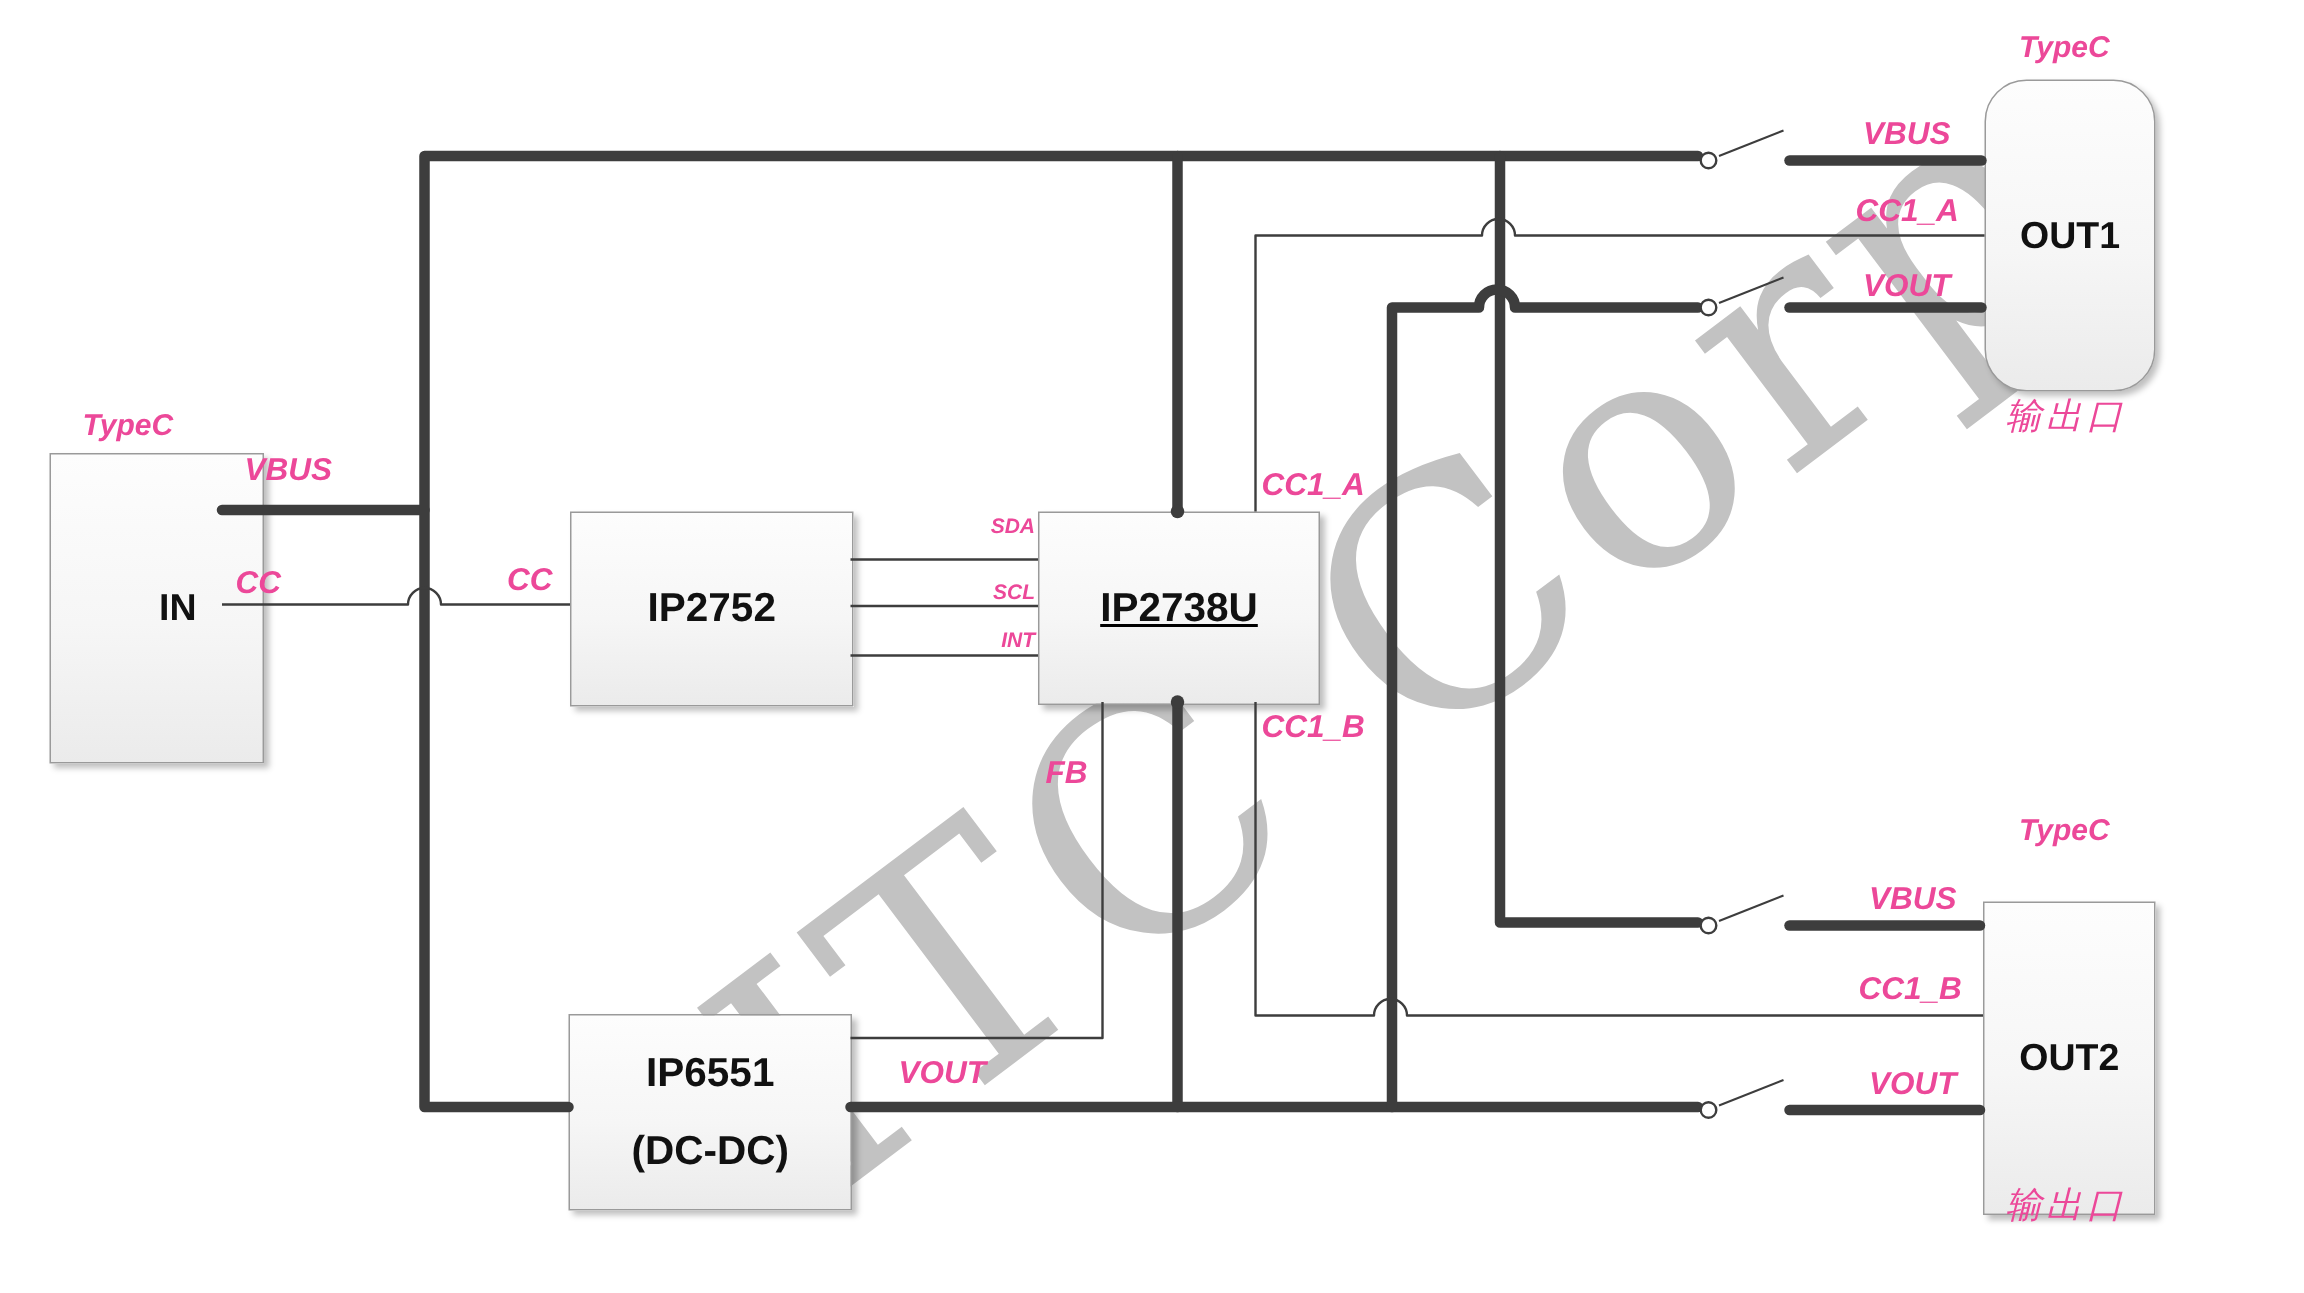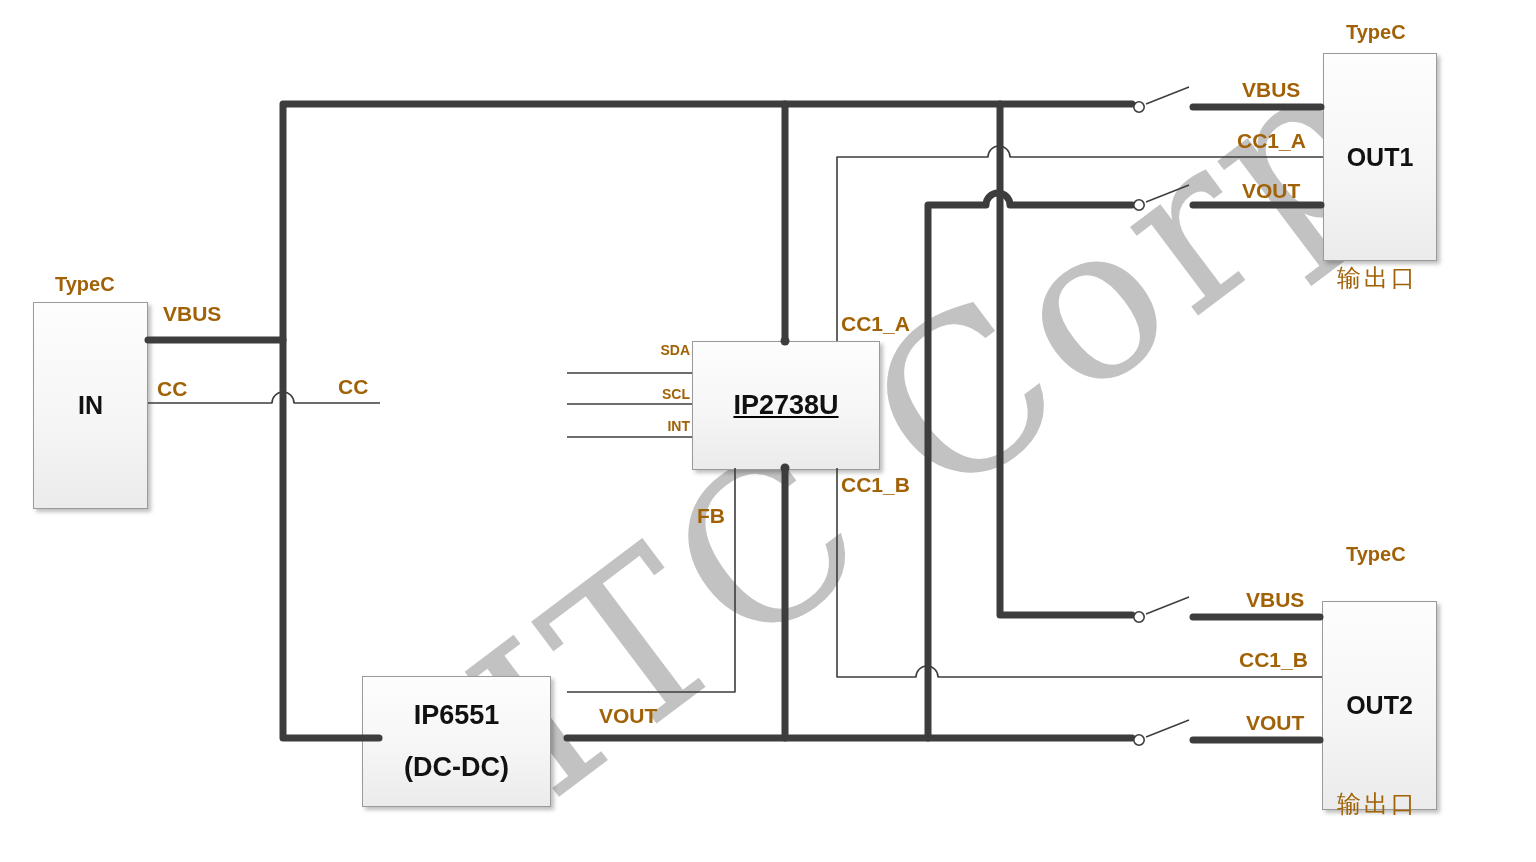--- a/index.html
+++ b/index.html
@@ -17,48 +17,51 @@
   }
   
   .box{
     position:absolute;z-index:1;
     background:linear-gradient(180deg,#fdfdfd 0%,#f6f6f6 55%,#ebebeb 100%);
     border:1px solid #9a9a9a;
     box-shadow:3px 3px 4px rgba(0,0,0,0.25);
     display:flex;flex-direction:column;align-items:center;justify-content:center;
   }
   .box .bname{font-weight:bold;color:#111;line-height:1.15;}
-  .b-in   {left:33px;  top:302px; width:113px;height:205px;}
+  .b-in   {left:33px;  top:302px; width:113px;height:205px;padding-left:28px;}
   .b-2752 {left:380px; top:341px; width:187px;height:128px;}
   .b-2738 {left:692px; top:341px; width:186px;height:127px;text-decoration:underline;}
-  .b-6551 {left:362px; top:676px; width:187px;height:129px;gap:20px;}
-  .b-out1 {left:1323px;top:53px;  width:112px;height:206px;}
+  .b-6551 {left:379px; top:676px; width:187px;height:129px;gap:20px;}
+  .b-out1 {left:1323px;top:53px;  width:112px;height:206px;border-radius:28px;}
   .b-out2 {left:1322px;top:601px; width:113px;height:207px;}
   .fs-port{font-size:25px;}
   .fs-chip{font-size:27px;}
   
   .wires{position:absolute;left:0;top:0;z-index:2;pointer-events:none;}
   
   .lbl{
-    position:absolute;z-index:3;font-weight:bold;color:#a16207;
-    font-size:21px;line-height:1;white-space:nowrap;
+    position:absolute;z-index:3;font-weight:bold;color:#ec4899;
+    font-size:21px;line-height:1;white-space:nowrap;font-style:italic;
   }
   .fs20{font-size:20px;}
   .fs14{font-size:14px;width:50px;text-align:right;}
   .cjk{font-weight:normal;font-size:24px;letter-spacing:3px;}
 </style>
 </head>
 <body>
 
 <div class="stage">
 
   <div class="watermark">ITC Corp.</div>
 
   <div class="box b-in">
     <div class="bname fs-port">IN</div>
+  </div>
+  <div class="box b-2752">
+    <div class="bname fs-chip">IP2752</div>
   </div>
   <div class="box b-2738">
     <div class="bname fs-chip">IP2738U</div>
   </div>
   <div class="box b-6551">
     <div class="bname fs-chip">IP6551</div>
     <div class="bname fs-chip">(DC-DC)</div>
   </div>
   <div class="box b-out1">
     <div class="bname fs-port">OUT1</div>

